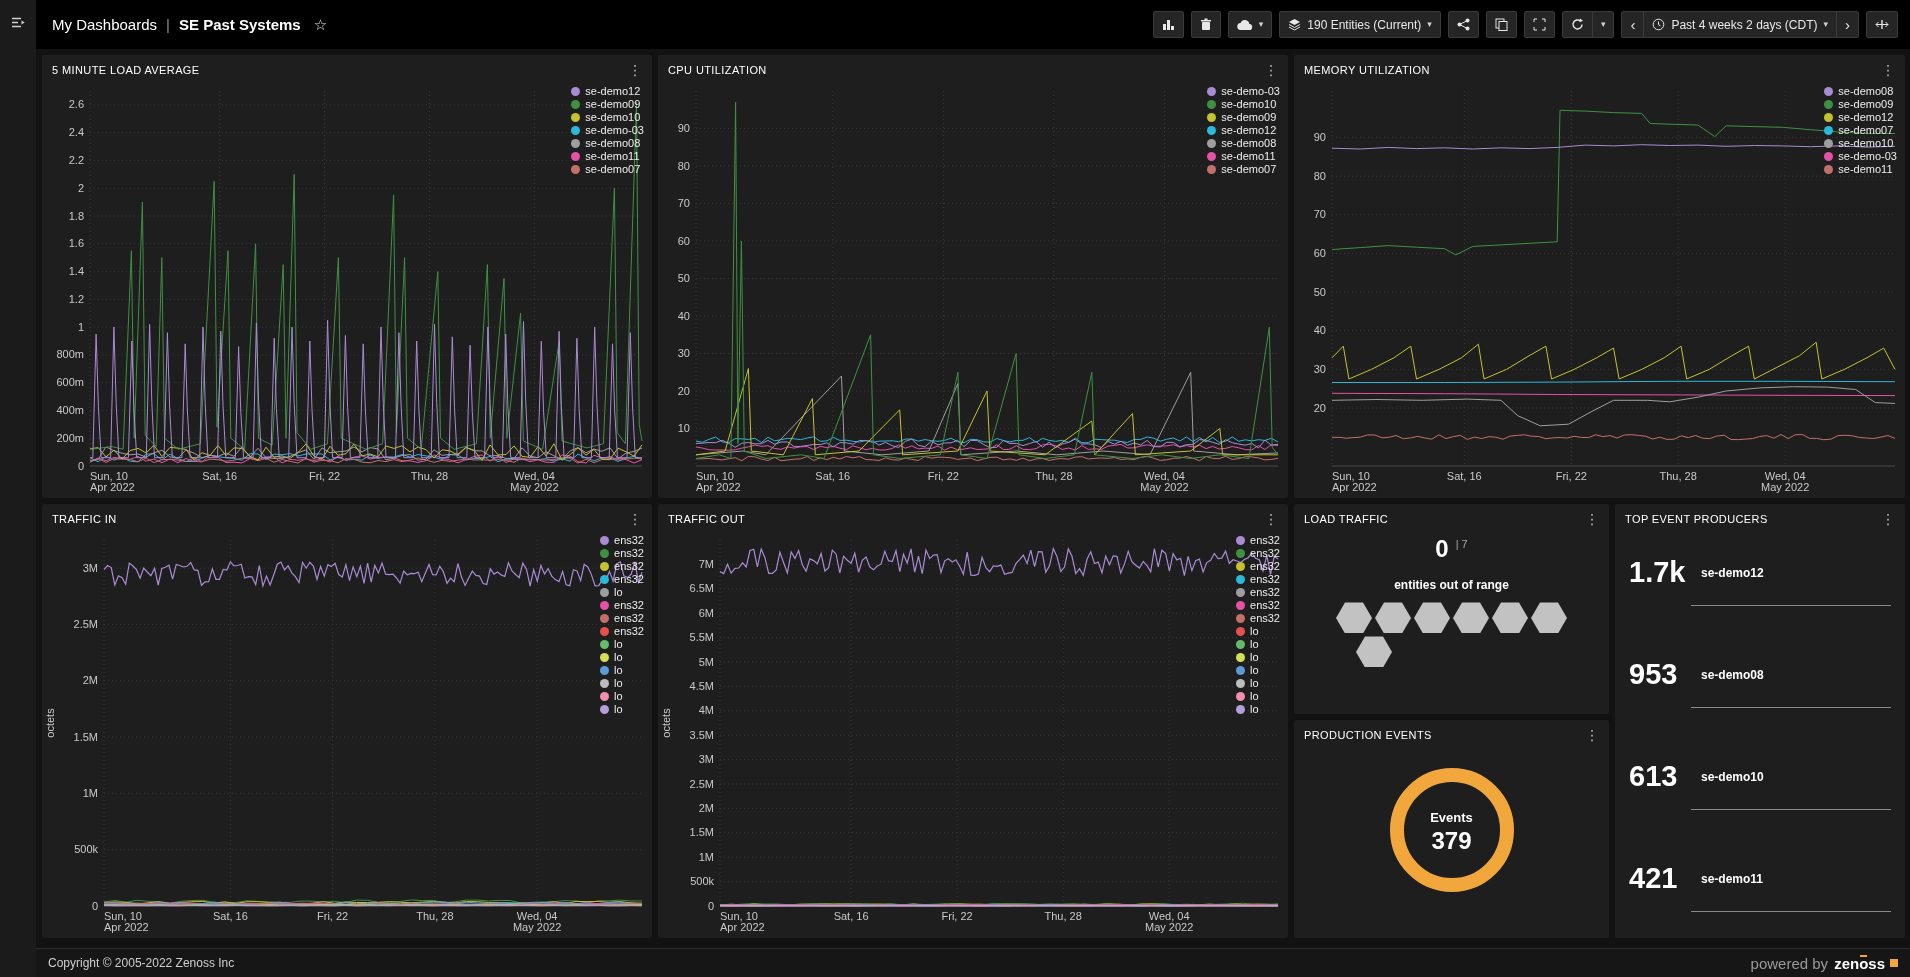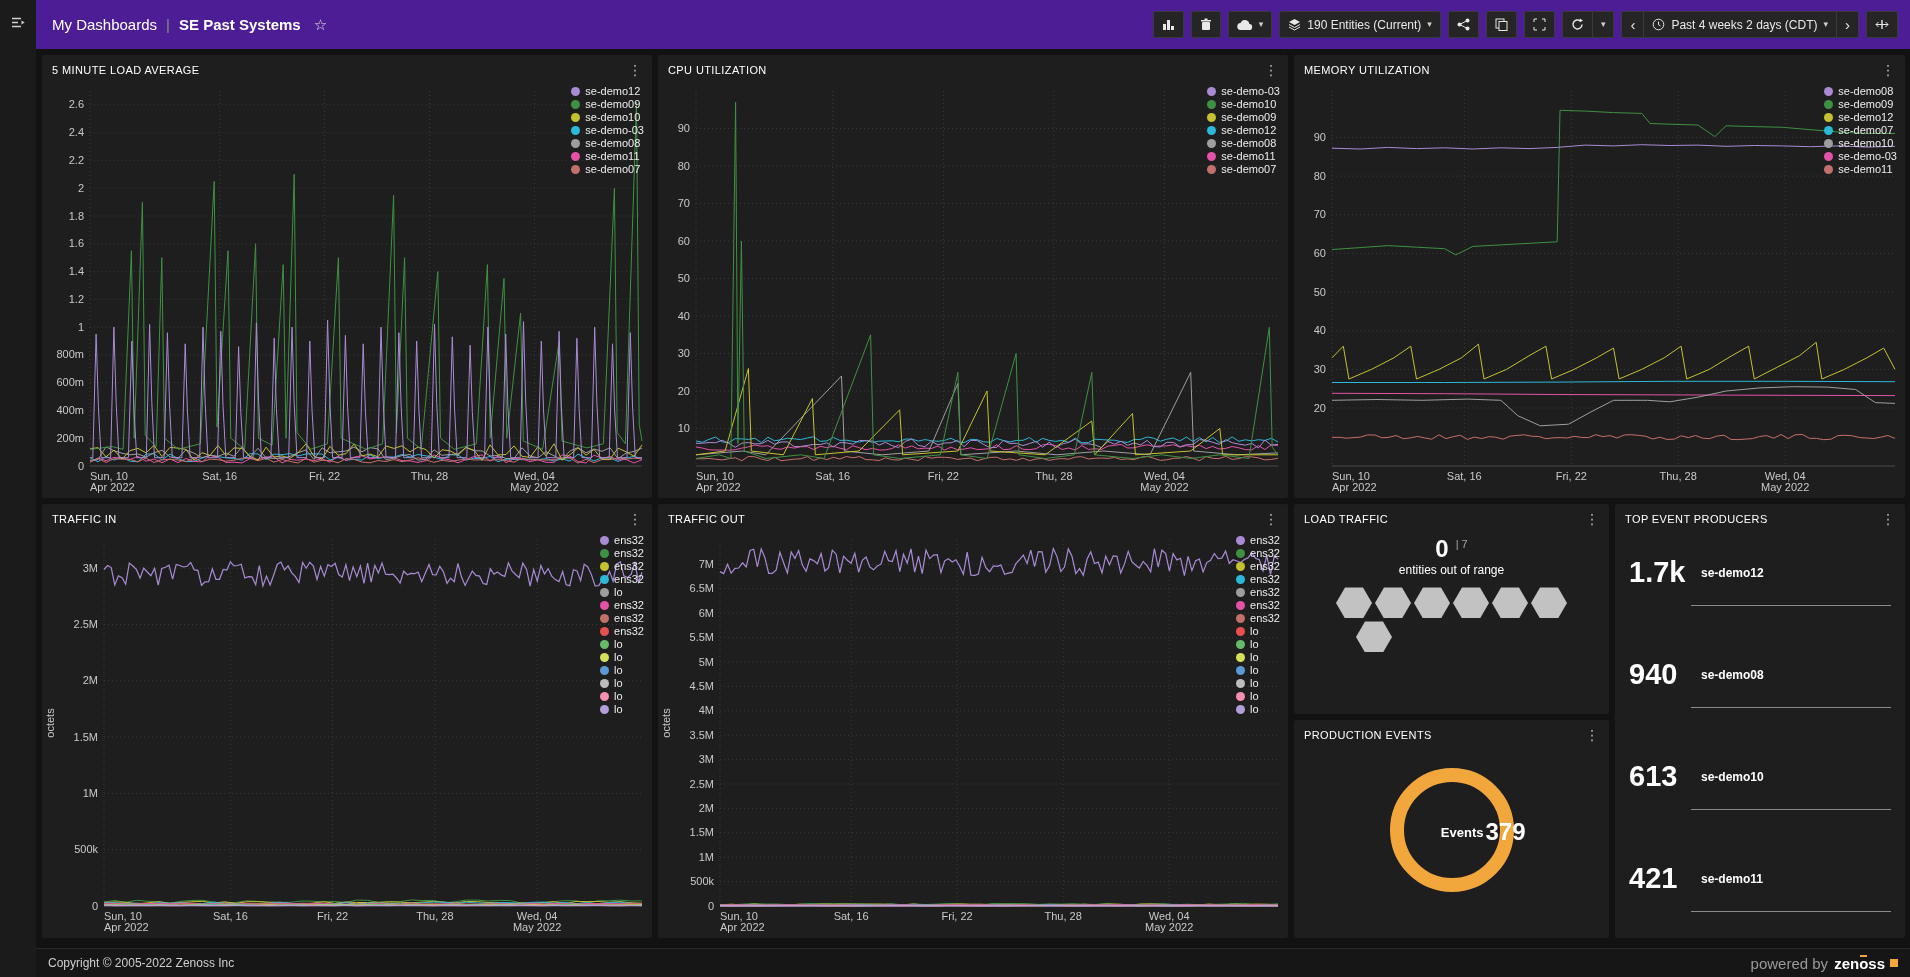--- a/index.html
+++ b/index.html
@@ -1,21 +1,21 @@
 <!DOCTYPE html>
 <html><head>
 <meta charset="utf-8">
 <style>
   *{box-sizing:border-box;margin:0;padding:0}
   html,body{width:1910px;height:977px;overflow:hidden}
   body{background:#121212;font-family:"Liberation Sans",sans-serif;color:#fff}
   .app{display:flex;width:100%;height:100%}
   .rail{width:36px;background:#1b1b1b;flex:none;display:flex;justify-content:center;align-items:flex-start;padding-top:16px}
   .main{flex:1;display:flex;flex-direction:column;min-width:0}
-  .topbar{height:49px;background:#4c1d95;display:flex;align-items:center;justify-content:space-between;padding:0 12px 0 16px;flex:none}
+  .topbar{height:49px;background:#000000;display:flex;align-items:center;justify-content:space-between;padding:0 12px 0 16px;flex:none}
   .crumbs{display:flex;align-items:center;gap:9px;font-size:15px}
   .crumb{color:#fff;cursor:pointer}
   .sep{color:#8a8a8a}
   .dash-title{font-weight:bold}
   .star{color:#e0e0e0;font-size:15px;margin-left:4px;cursor:pointer}
   .tbar{display:flex;align-items:center;gap:7px}
   .tbtn{height:27px;background:#252525;border:1px solid #3a3a3a;border-radius:2px;color:#e8e8e8;display:flex;align-items:center;gap:6px;padding:0 8px;font-size:12px;cursor:pointer;font-family:inherit;white-space:nowrap}
   .tbtn svg{display:block}
   .tgroup{display:flex}
   .tgroup .tbtn{border-radius:0;margin-left:-1px}
@@ -36,28 +36,28 @@
   .chart svg{width:100%;height:100%;display:block}
   svg text{font-family:"Liberation Sans",sans-serif}
   .legend{position:absolute;top:30px;right:8px;display:flex;flex-direction:column;gap:1px;z-index:2}
   .legend-item{display:flex;align-items:center;gap:5px;font-size:11px;color:#ececec;cursor:pointer}
   .dot{width:9px;height:9px;border-radius:50%;flex:none}
   
   .la-body{text-align:center;padding-top:6px}
   .la-valrow{display:flex;justify-content:center;align-items:flex-start;gap:7px}
   .la-val{font-size:24px;font-weight:bold;line-height:1.1}
   .la-total{font-size:11px;color:#a8a8a8;margin-top:2px}
-  .la-sub{font-size:12px;font-weight:normal;margin-top:1px}
+  .la-sub{font-size:12px;font-weight:bold;margin-top:16px}
   .hexes{width:max-content;margin:10px auto 0}
   .hex-row{display:flex;gap:3px}
   .hex-row2{margin-top:3px;margin-left:20px}
   .hex{width:36px;height:31px;clip-path:polygon(25% 0,75% 0,100% 50%,75% 100%,25% 100%,0 50%);cursor:pointer}
   
   .donut-wrap{position:relative;width:148px;margin:10px auto 0}
-  .donut-center{position:absolute;inset:0;display:flex;flex-direction:row;align-items:center;justify-content:flex-end;gap:2px}
+  .donut-center{position:absolute;inset:0;display:flex;flex-direction:column;align-items:center;justify-content:center;gap:2px}
   .de-label{font-size:13px;font-weight:bold}
   .de-value{font-size:24px;font-weight:bold}
   
   .tp-body{padding:0 14px;display:flex;flex-direction:column;height:calc(100% - 26px)}
   .tp-row{flex:1;display:flex;flex-direction:column;justify-content:center}
   .tp-main{display:flex;align-items:center}
   .tp-val{font-size:29px;font-weight:bold;min-width:60px}
   .tp-name{font-size:12px;font-weight:bold;margin-left:12px}
   .tp-line{height:1px;background:#8a8a8a;margin:16px 0 0 62px}
   
@@ -733,21 +733,21 @@
           <div class="tp-body">
               <div class="tp-row">
                 <div class="tp-main">
                   <span class="tp-val">1.7k</span>
                   <span class="tp-name">se-demo12</span>
                 </div>
                 <div class="tp-line"></div>
               </div>
               <div class="tp-row">
                 <div class="tp-main">
-                  <span class="tp-val">940</span>
+                  <span class="tp-val">953</span>
                   <span class="tp-name">se-demo08</span>
                 </div>
                 <div class="tp-line"></div>
               </div>
               <div class="tp-row">
                 <div class="tp-main">
                   <span class="tp-val">613</span>
                   <span class="tp-name">se-demo10</span>
                 </div>
                 <div class="tp-line"></div>

